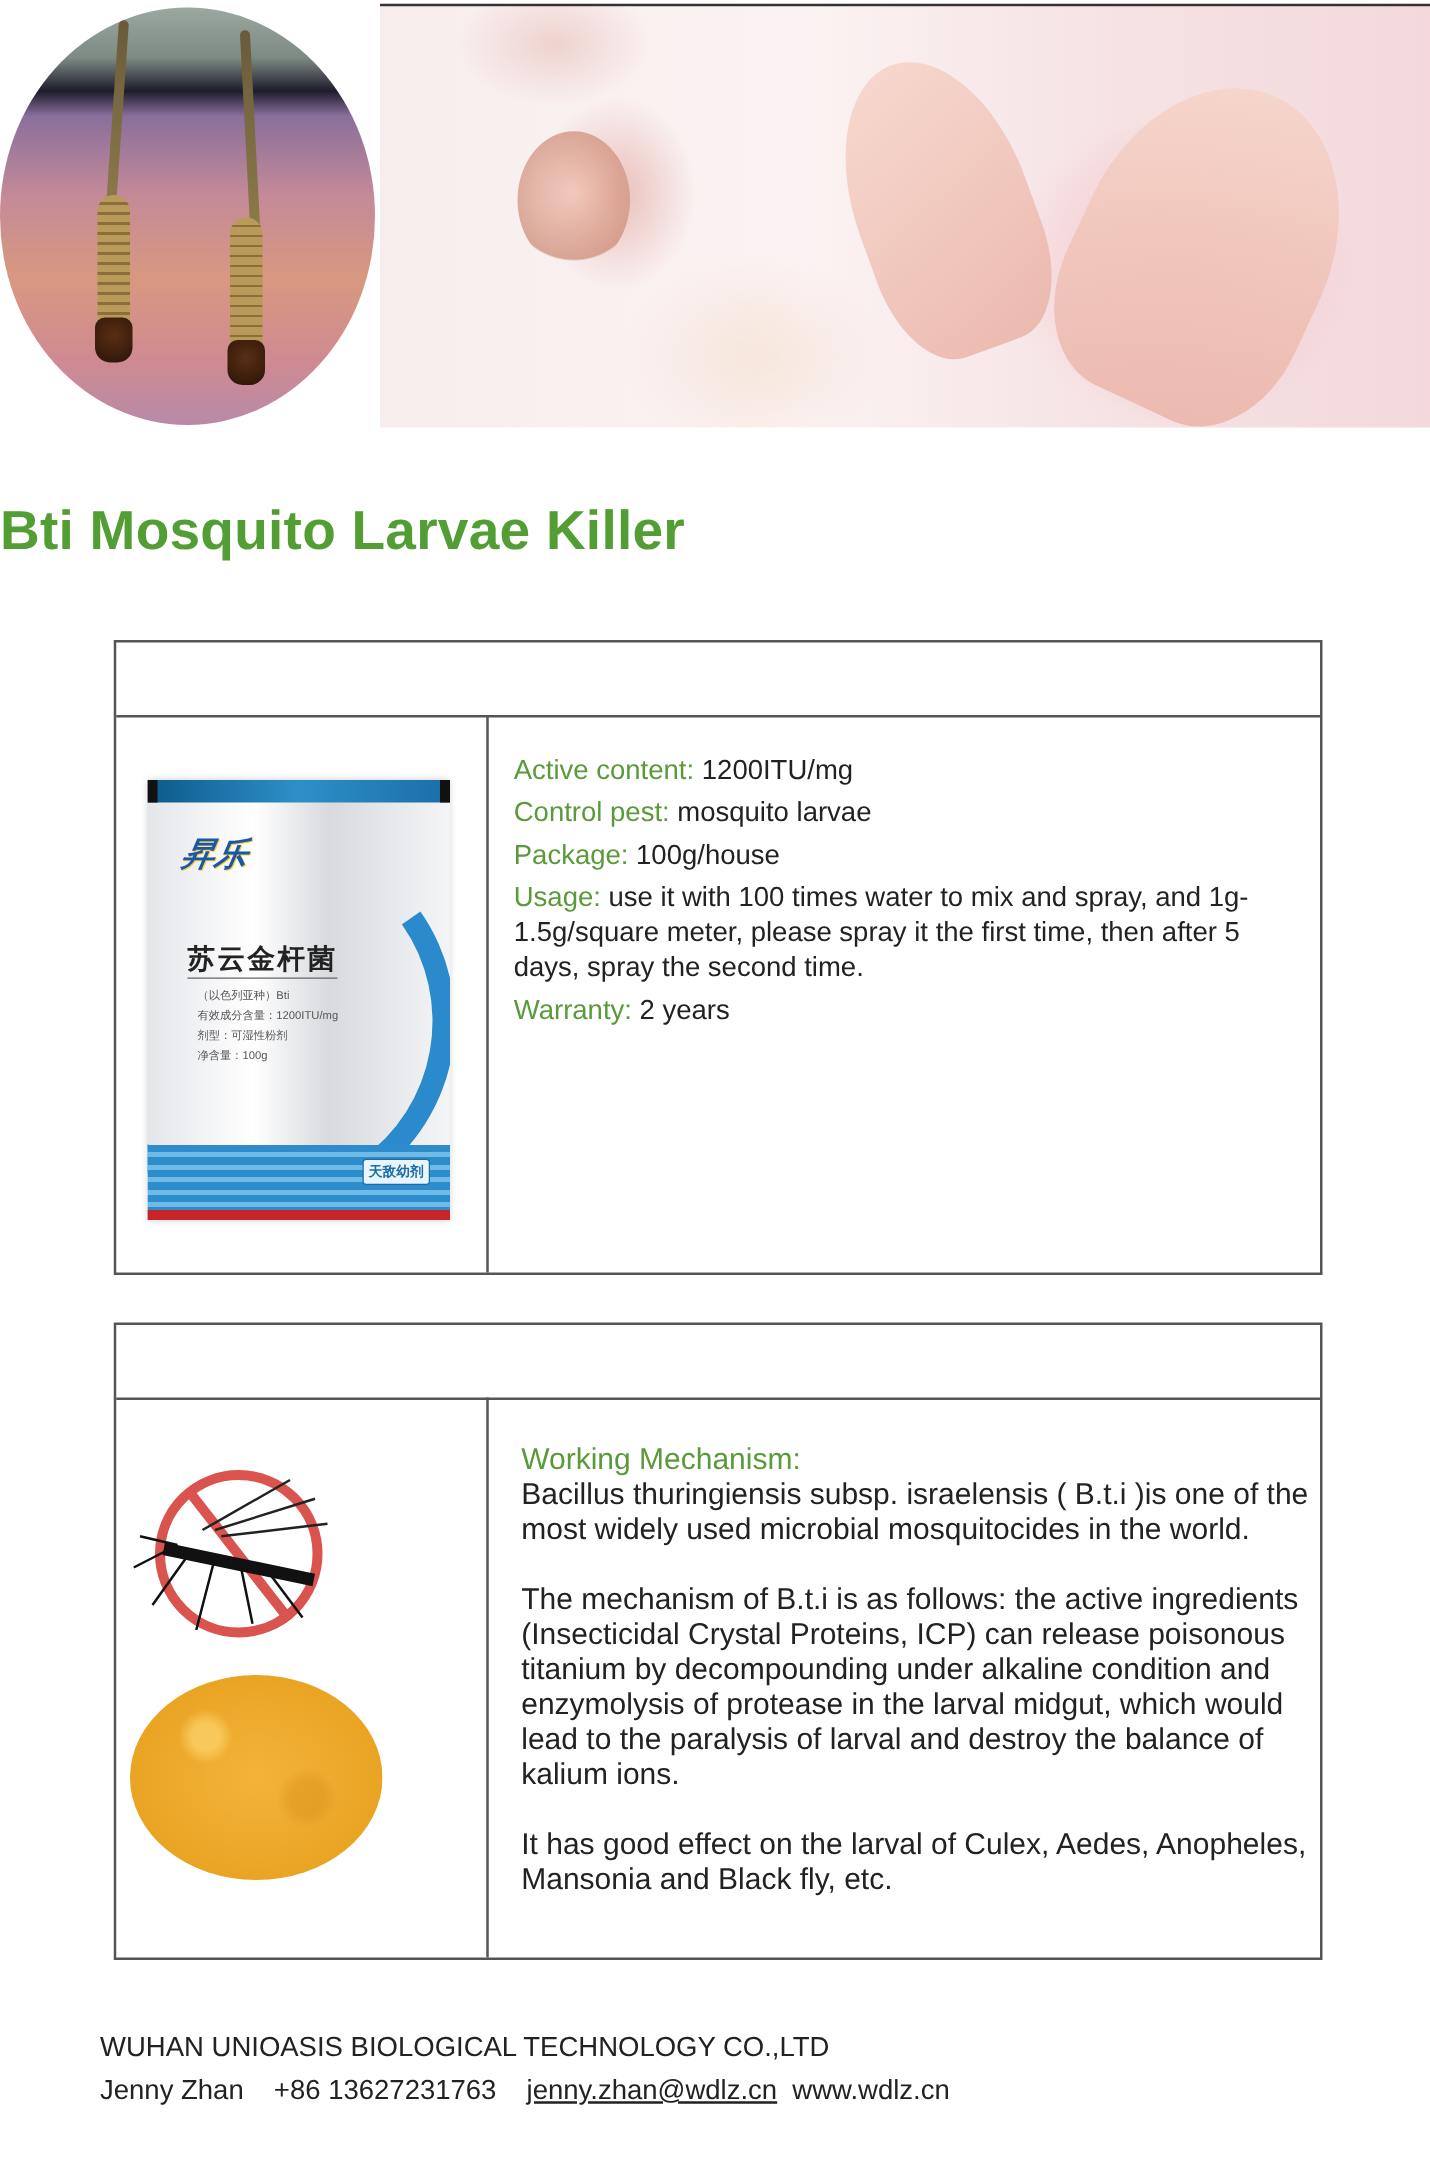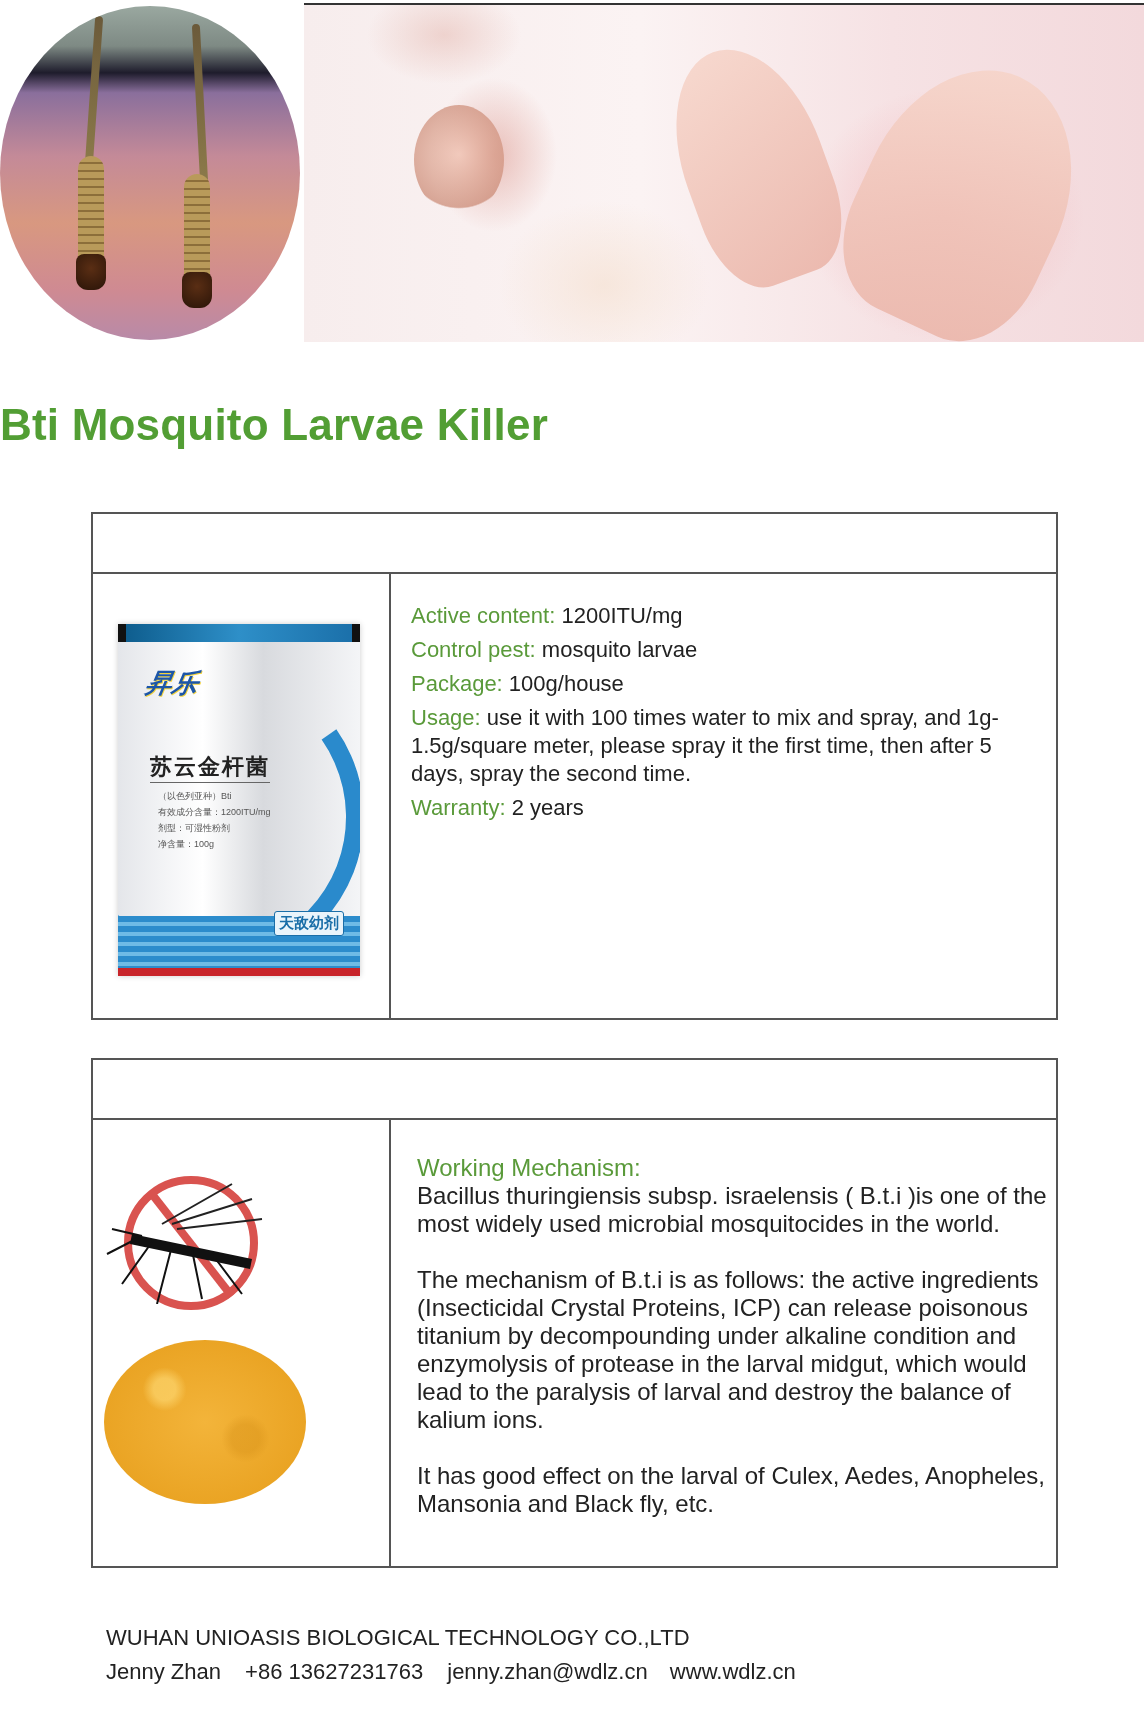--- a/index.html
+++ b/index.html
@@ -93,21 +93,21 @@
       color: #1c56a8; transform: skew(-10deg);
       text-shadow: 1px 1px 0 #f2d23a;
     }
     .pkg-name {
       position: absolute; left: 32px; top: 128px; font-family: "DejaVu Serif", serif;
       font-size: 22px; font-weight: bold; color: #222; letter-spacing: 2px;
       border-bottom: 1px solid #666; padding-bottom: 0;
     }
     .pkg-lines { position: absolute; left: 40px; top: 164px; font-size: 9px; line-height: 16px; color: #555; }
     .pkg-badge {
-      position: absolute; right: 16px; bottom: 40px; padding: 2px 4px; font-size: 15px;
+      position: absolute; right: 16px; bottom: 28px; padding: 2px 4px; font-size: 11px;
       color: #1a6ea8; background: #e9f4fb; border: 1px solid #1a6ea8; border-radius: 3px; font-weight: bold;
     }
 
     
     .no-mosquito {
       left: 124px; top: 1176px; width: 134px; height: 134px; border-radius: 50%;
       border: 8px solid #d9534f; box-sizing: border-box;
     }
     .no-slash {
       position: absolute; left: 50%; top: -6px; width: 8px; height: 132px; background: #d9534f;
@@ -115,23 +115,23 @@
     }
     .powder {
       left: 104px; top: 1340px; width: 202px; height: 164px; border-radius: 50%;
       background:
         radial-gradient(circle at 30% 30%, rgba(255,220,120,.6) 0 6%, rgba(0,0,0,0) 12%),
         radial-gradient(circle at 70% 60%, rgba(210,140,20,.35) 0 8%, rgba(0,0,0,0) 14%),
         radial-gradient(ellipse at 50% 50%, #f3b43a 0%, #eaa424 70%, #e39a1f 100%);
     }
 
     
-    .footer { left: 106px; top: 1621px; font-size: 22px; color: #222; line-height: 34px; }
+    .footer { left: 80px; top: 1621px; font-size: 22px; color: #222; line-height: 34px; }
     .footer-contact span { margin-right: 18px; }
-    .footer-contact span.tight { margin-right: 16px; }
+    .footer-contact span.tight { margin-right: 6px; text-decoration: underline; }
   </style>
 </head>
 <body>
 
 <div class="abs larvae-oval">
   <div class="larva" style="left:90px; top:10px; height:150px; transform:rotate(4deg);"></div>
   <div class="larva-body" style="left:78px; top:150px;"></div>
   <div class="larva-head" style="left:76px; top:248px;"></div>
   <div class="larva" style="left:196px; top:18px; height:160px; transform:rotate(-3deg);"></div>
   <div class="larva-body" style="left:184px; top:168px;"></div>

